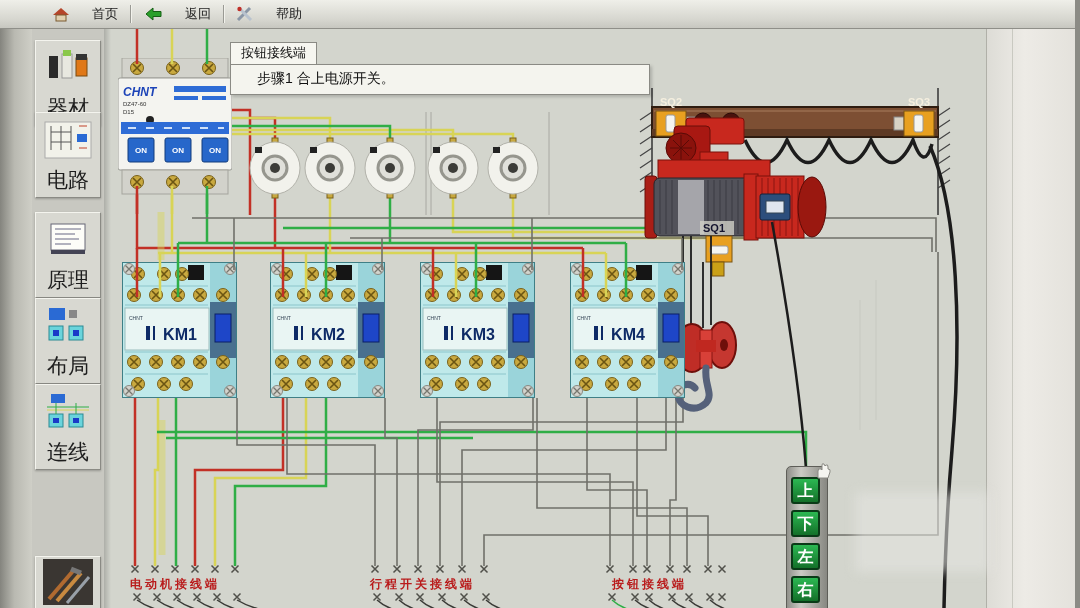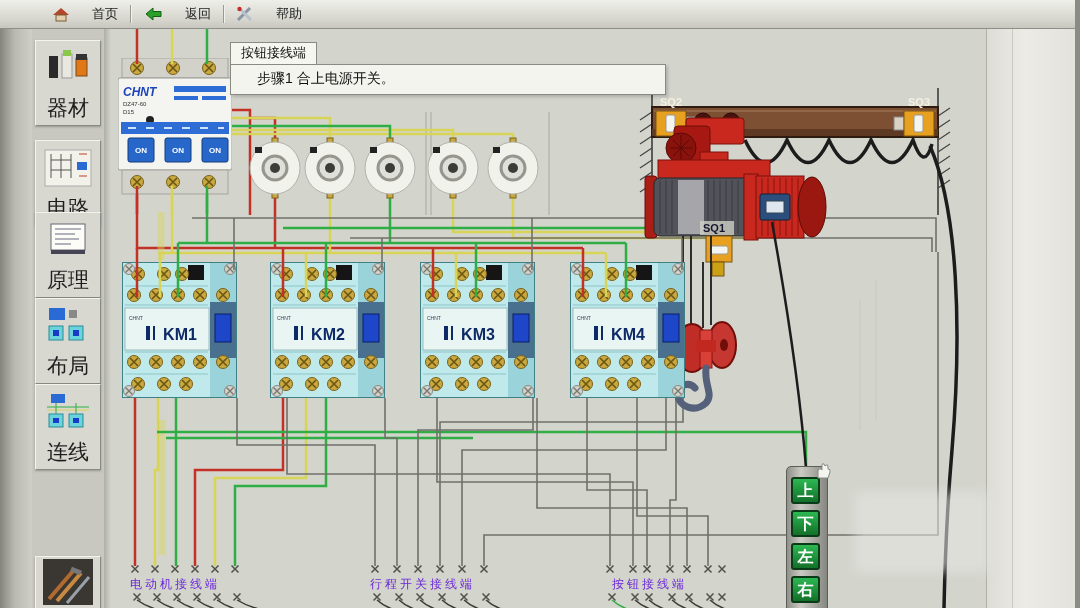--- a/index.html
+++ b/index.html
@@ -29,33 +29,33 @@
   #right-wall{left:986px;top:28px;width:94px;height:580px;
     background:linear-gradient(90deg,#dddcd6,#edebe6 40%,#e3e1db);
     border-left:1px solid #b0b0a8;z-index:3}
   #wall-seam{left:1012px;top:28px;width:1px;height:580px;background:#c9c9c1;z-index:4}
   #edge-strip{left:1075px;top:0;width:5px;height:608px;background:#8b8b85;z-index:21}
   
   #steps{left:230px;top:42px;z-index:12}
   #steps .tab{display:inline-block;background:#f6f6f0;border:1px solid #8a8a84;
     border-bottom:none;font-size:13px;color:#111;padding:1px 10px 2px}
   #steps .box{width:392px;background:#f4f4ee;border:1px solid #8a8a84;
-    box-shadow:2px 2px 3px rgba(0,0,0,.18);padding:4px 16px 6px 26px}
+    box-shadow:2px 2px 3px rgba(0,0,0,.18);padding:4px 0 6px 26px}
   #steps .line{font-size:14px;color:#101010;line-height:19px;white-space:nowrap}
   
   #pendant{left:786px;top:466px;width:40px;height:142px;
     background:linear-gradient(90deg,#90908a,#cbcbc4 35%,#878781);
     border:1px solid #5e5e58;border-radius:5px 5px 0 0;z-index:10}
   .pbtn{position:absolute;left:4px;width:29px;height:27px;
     background:linear-gradient(#2cb852,#137029);border:2px solid #0a3a17;
     border-radius:3px;color:#fff;font-size:16px;font-weight:bold;
     text-align:center;line-height:24px;padding:0;cursor:pointer}
   #hand{position:absolute;right:-5px;top:-5px;z-index:11}
   
-  .tlabel{font-size:12px;font-weight:normal;color:#6d28d9;letter-spacing:3px;
+  .tlabel{font-size:12px;font-weight:bold;color:#b91c1c;letter-spacing:3px;
     z-index:9;white-space:nowrap}
   
   #wires,#overlay{left:0;top:0;z-index:2;pointer-events:none}
   #overlay{z-index:8}
   .comp{z-index:7}
   #blur-patch{left:855px;top:492px;width:135px;height:80px;
     background:rgba(230,230,226,.55);filter:blur(6px);z-index:9}
 </style>
 </head>
 <body>
@@ -551,21 +551,21 @@
   <div class="sb-item" style="top:12px">
     <svg class="sb-icon" width="50" height="40">
       <rect x="6" y="8" width="9" height="22" fill="#2a2a2a"></rect>
       <rect x="19" y="6" width="10" height="24" fill="#e8e8e0" stroke="#999"></rect>
       <rect x="20" y="2" width="8" height="6" fill="#8ac84a"></rect>
       <rect x="33" y="10" width="11" height="18" fill="#e07818" stroke="#7a4a10"></rect>
       <rect x="33" y="6" width="11" height="6" fill="#333"></rect>
     </svg>
     <div class="sb-label">器材</div>
   </div>
-  <div class="sb-item" style="top:112px">
+  <div class="sb-item" style="top:84px">
     <svg class="sb-icon" width="50" height="40">
       <rect x="2" y="2" width="46" height="36" fill="#f2f2ea" stroke="#aaa"></rect>
       <path d="M8,6 V30 M18,6 V30 M28,6 V30 M8,12 H28 M8,22 H28" stroke="#555" fill="none"></path>
       <rect x="34" y="14" width="10" height="8" fill="#2a6ad4"></rect>
       <path d="M36,6 h8 M36,28 h8" stroke="#c04028"></path>
     </svg>
     <div class="sb-label">电路</div>
   </div>
   <div class="sb-item" style="top:184px">
     <svg class="sb-icon" width="50" height="40">

